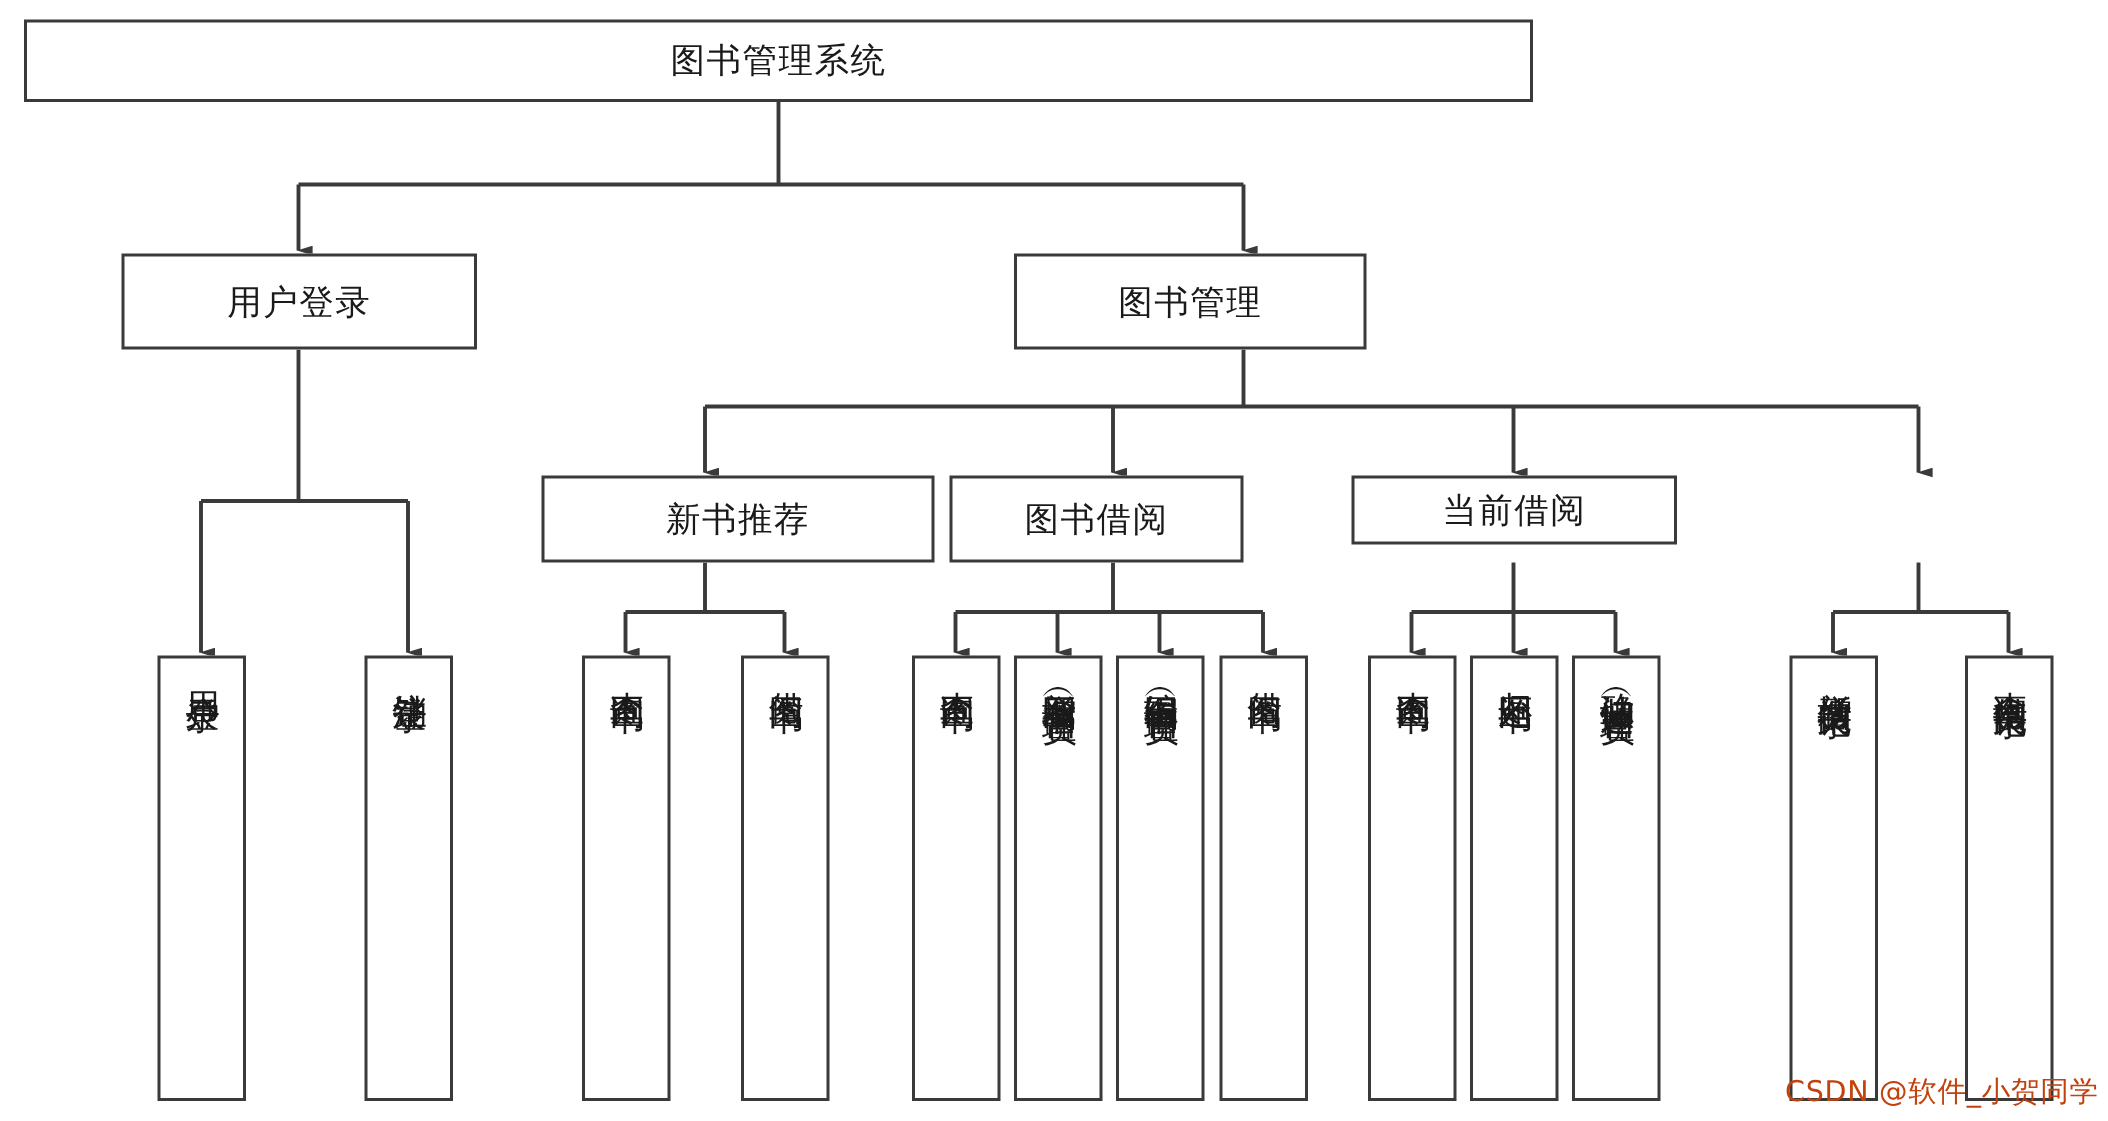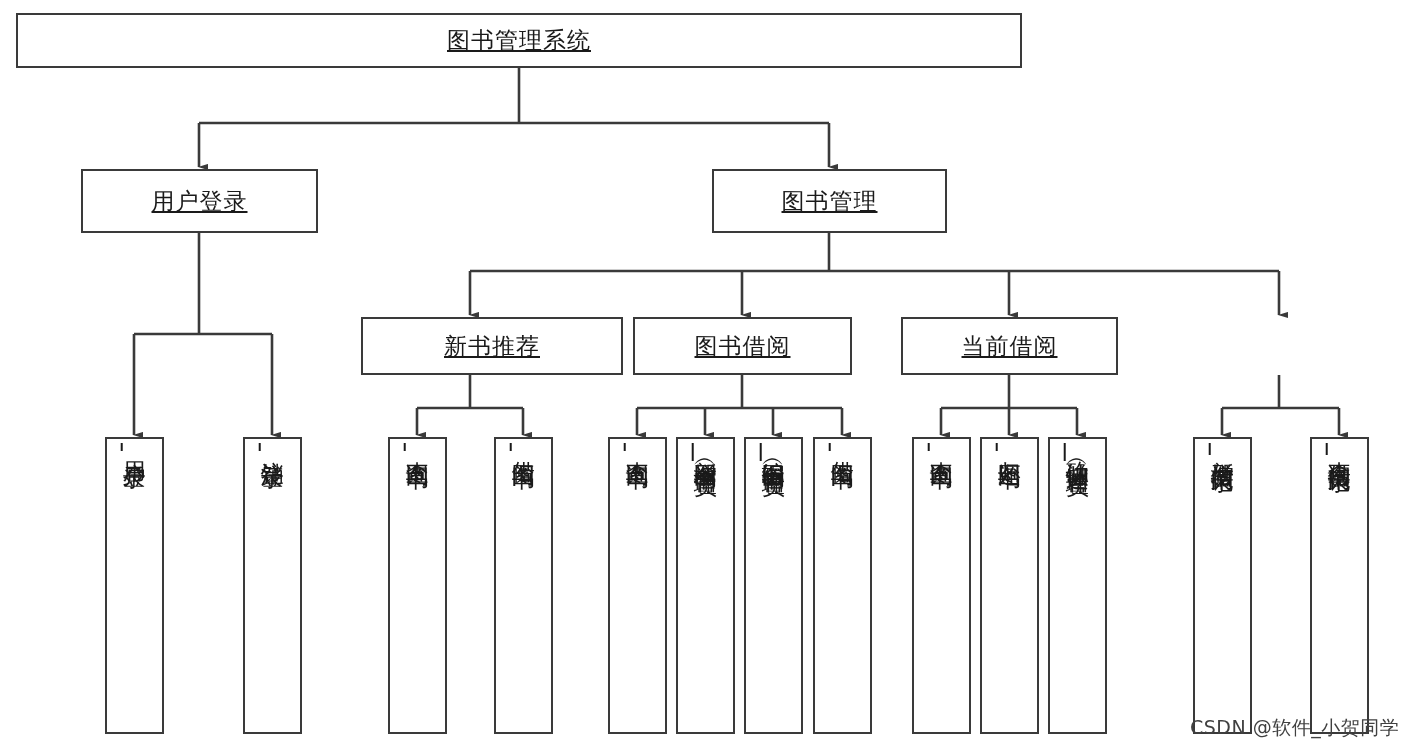--- a/index.html
+++ b/index.html
@@ -19,21 +19,20 @@
   }
   .node {
     position: absolute;
     box-sizing: border-box;
     border: 2.5px solid #3a3a3a;
     background: #ffffff;
     display: flex;
     align-items: center;
     justify-content: center;
     color: #1a1a1a;
-    text-decoration: underline;
   }
   .node.h-node {
     font-size: 23px;
     letter-spacing: 1px;
   }
   .node.v-node {
     align-items: flex-start;
     justify-content: center;
     padding-top: 4px;
   }
@@ -50,21 +49,21 @@
     position: absolute;
     left: 0;
     top: 0;
     width: 1405px;
     height: 747px;
     pointer-events: none;
   }
   .watermark {
     position: absolute;
     font-size: 19px;
-    color: #404040;
+    color: #c2410c;
     white-space: nowrap;
     letter-spacing: 0.5px;
   }
 </style>
 </head>
 <body>
 
 <div id="canvas">
 
   <svg id="wires" viewBox="0 0 1405 747">
@@ -113,25 +112,25 @@
       <path d="M1279,375 L1279,408"></path>
       <path d="M1222,408 L1339,408"></path>
       <path d="M1222,408 L1222,435" marker-end="url(#arrow)"></path>
       <path d="M1339,408 L1339,435" marker-end="url(#arrow)"></path>
     </g>
   </svg>
 
   <div class="node h-node" style="left:16px; top:13px; width:1006px; height:55px;">图书管理系统</div>
 
   <div class="node h-node" style="left:81px; top:169px; width:237px; height:64px;">用户登录</div>
-  <div class="node h-node" style="left:712px; top:169px; width:235px; height:64px;">图书管理</div>
+  <div class="node h-node" style="left:676px; top:169px; width:235px; height:64px;">图书管理</div>
 
   <div class="node h-node" style="left:361px; top:317px; width:262px; height:58px;">新书推荐</div>
-  <div class="node h-node" style="left:633px; top:317px; width:219px; height:58px;">图书借阅</div>
-  <div class="node h-node" style="left:901px; top:317px; width:217px; height:58px;">当前借阅</div>
+  <div class="node h-node" style="left:633px; top:317px; width:196px; height:58px;">图书借阅</div>
+  <div class="node h-node" style="left:901px; top:317px; width:217px; height:46px;">当前借阅</div>
 
   <div class="node v-node" style="left:105px; top:437px; width:59px; height:297px;">
     <span class="vtext">用户登录</span>
   </div>
   <div class="node v-node" style="left:243px; top:437px; width:59px; height:297px;">
     <span class="vtext">注销登录</span>
   </div>
 
   <div class="node v-node" style="left:388px; top:437px; width:59px; height:297px;">
     <span class="vtext">查询图书</span>

